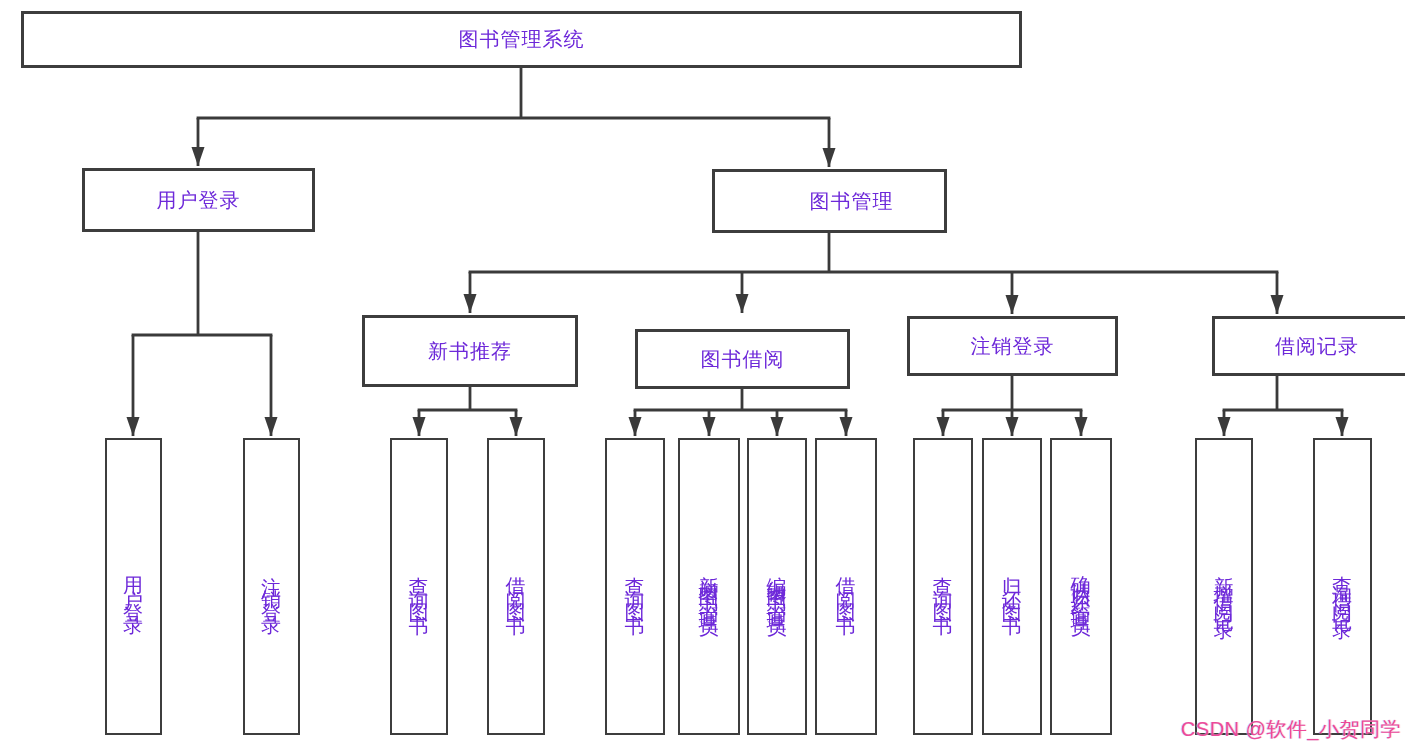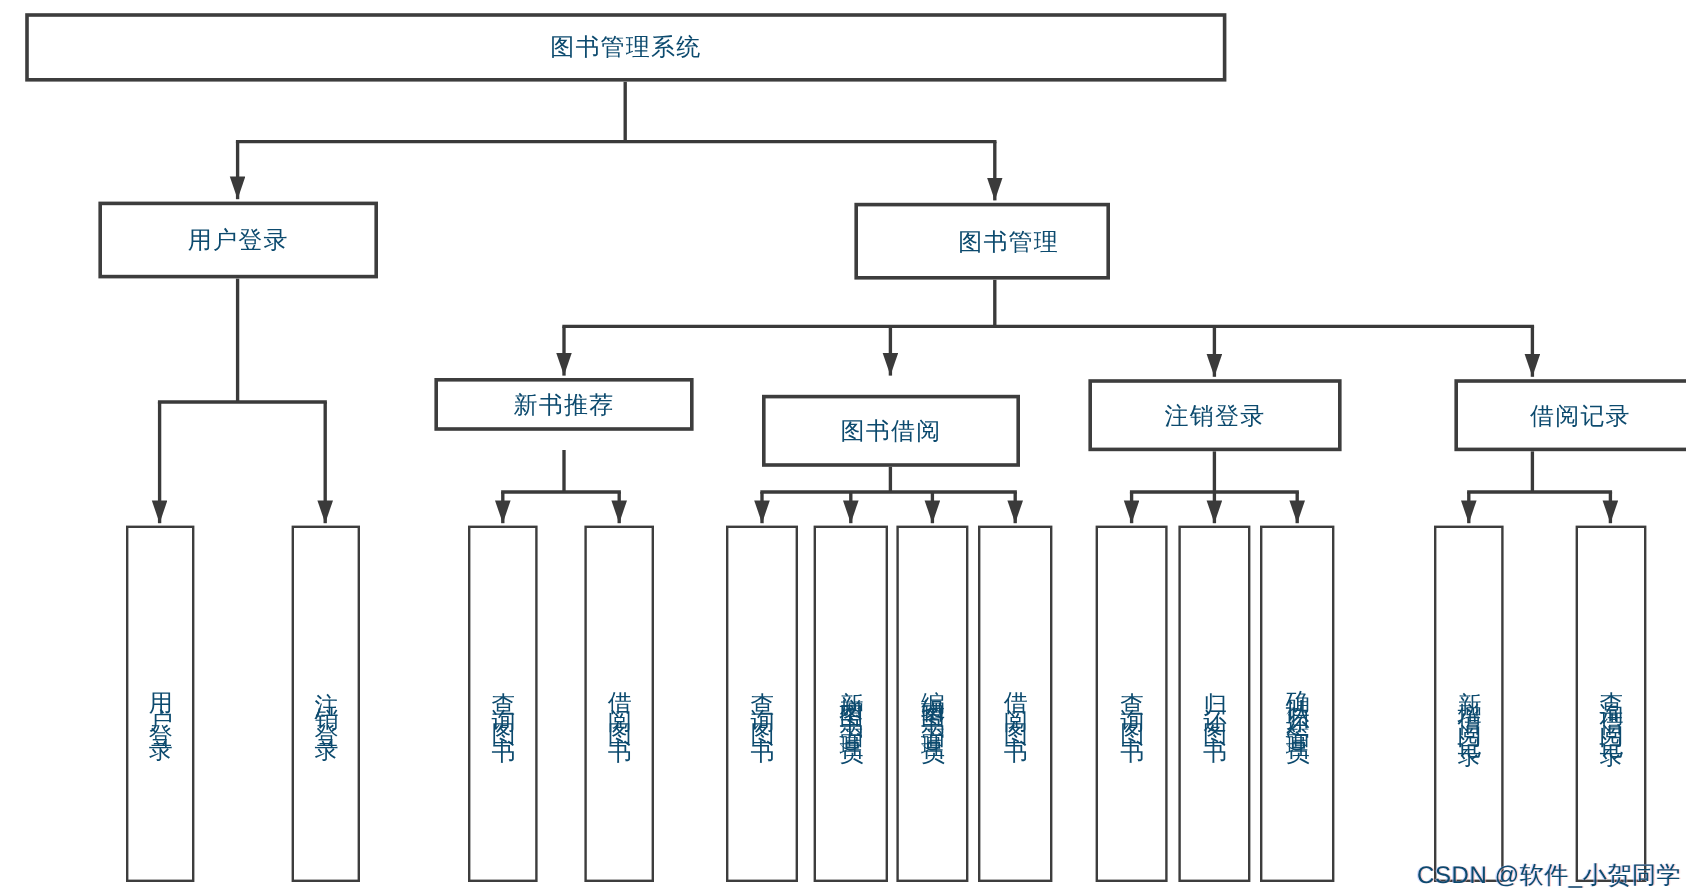--- a/index.html
+++ b/index.html
@@ -12,39 +12,39 @@
   }
   #connectors{position:absolute;left:0;top:0;z-index:0;}
   .box{
     position:absolute;
     box-sizing:border-box;
     background:#ffffff;
     border:3px solid #3d3d3d;
     display:flex;
     align-items:center;
     justify-content:center;
-    color:#0c4a6e;
+    color:#6d28d9;
     font-size:20px;
     letter-spacing:1px;
     z-index:1;
     text-align:left;
   }
   .leaf{border-width:2.5px;}
   .leaf .vtext{
     writing-mode:vertical-rl;
     letter-spacing:12px;
     line-height:1;
   }
   
   .n-root {left:21px;  top:11px;  width:1001px; height:57px;}
   
   .n-l2-0 {left:82px;  top:168px; width:233px; height:64px;}
-  .n-l2-1 {left:712px; top:169px; width:213px; height:64px;padding-left:44px;}
+  .n-l2-1 {left:712px; top:169px; width:235px; height:64px;padding-left:44px;}
   
-  .n-l3-0 {left:362px; top:315px; width:216px; height:44px;}
+  .n-l3-0 {left:362px; top:315px; width:216px; height:72px;}
   .n-l3-1 {left:635px; top:315px; width:215px; height:60px;margin-top:14px;}
   .n-l3-2 {left:907px; top:316px; width:211px; height:60px;}
   .n-l3-3 {left:1212px;top:316px; width:210px; height:60px;}
   
   .leaf{top:438px;height:297px;}
   .n-lf-0 {left:105px;  width:57px;}
   .n-lf-1 {left:243px;  width:57px;}
   .n-lf-2 {left:390px;  width:58px;}
   .n-lf-3 {left:487px;  width:58px;}
   .n-lf-4 {left:605px;  width:60px;}
@@ -54,21 +54,21 @@
   .n-lf-8 {left:913px;  width:60px;}
   .n-lf-9 {left:982px;  width:60px;}
   .n-lf-10{left:1050px; width:62px;}
   .n-lf-11{left:1195px; width:58px;}
   .n-lf-12{left:1313px; width:59px;}
   #watermark{
     position:absolute;
     right:4px;
     top:716px;
     z-index:3;
-    color:#0c4a6e;
+    color:#ec4899;
     font-size:20px;
     letter-spacing:0.5px;
     text-shadow:1px 0 0 rgba(255,180,180,.55), -1px 0 0 rgba(170,190,255,.55);
   }
 </style>
 </head>
 <body>
 
 <div id="canvas">
 

